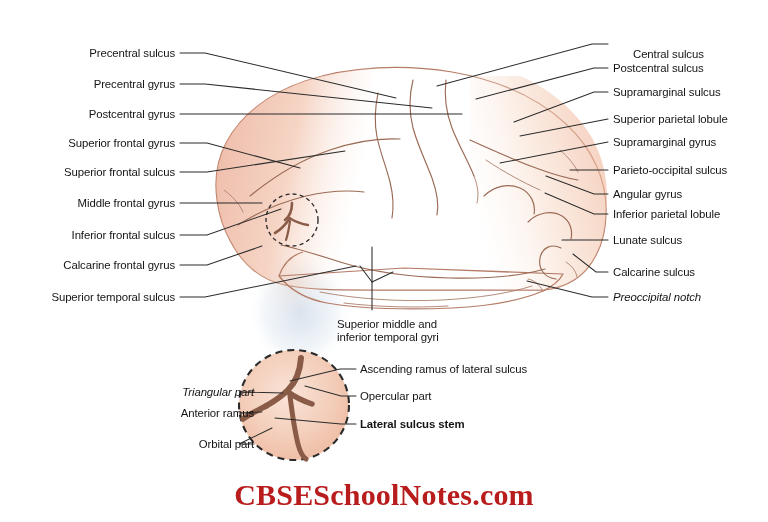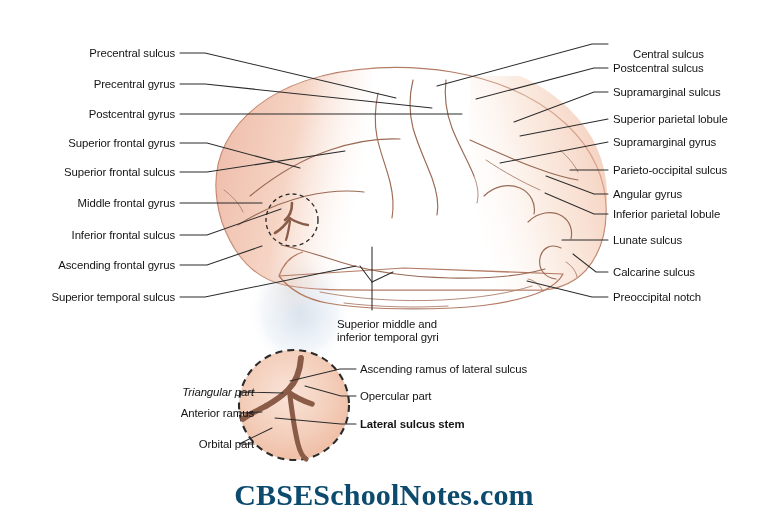--- a/index.html
+++ b/index.html
@@ -9,21 +9,21 @@
   #figure{position:absolute;left:0;top:0;width:768px;height:464px;}
 
   .lbl{position:absolute;font-size:11.4px;line-height:13px;color:#141414;
        white-space:nowrap;letter-spacing:-0.1px;}
   .lbl.r-end{transform:translateY(-50%);text-align:right;}
   .lbl.l-start{transform:translateY(-50%);text-align:left;}
   .lbl.block{transform:none;text-align:left;}
 
   #watermark{position:absolute;left:0;top:478px;width:768px;text-align:center;
              font-family:"Liberation Serif",serif;font-weight:700;
-             font-size:30px;letter-spacing:0.2px;color:#0c4a6e;}
+             font-size:30px;letter-spacing:0.2px;color:#b91c1c;}
 
   svg{position:absolute;left:0;top:0;width:768px;height:522px;
       pointer-events:none;}
   .leader{stroke:#2b2b2b;stroke-width:1.05;fill:none;stroke-linecap:round;}
   .sulcus{stroke:#9a6a55;stroke-width:1.15;fill:none;stroke-linecap:round;
           stroke-linejoin:round;}
   .sulcus-fine{stroke:#b08674;stroke-width:0.95;fill:none;stroke-linecap:round;}
   .outline{stroke:#b47b65;stroke-width:1.25;fill:none;stroke-linejoin:round;}
   .dashed{stroke:#2b2b2b;stroke-width:2.1;fill:none;
           stroke-dasharray:7 5;stroke-linecap:butt;}
@@ -207,36 +207,36 @@
   </svg>
 
   <div>
     <div class="lbl r-end" style="right:593px;top:53px;">Precentral sulcus</div>
     <div class="lbl r-end" style="right:593px;top:84px;">Precentral gyrus</div>
     <div class="lbl r-end" style="right:593px;top:114px;">Postcentral gyrus</div>
     <div class="lbl r-end" style="right:593px;top:143px;">Superior frontal gyrus</div>
     <div class="lbl r-end" style="right:593px;top:172px;">Superior frontal sulcus</div>
     <div class="lbl r-end" style="right:593px;top:203px;">Middle frontal gyrus</div>
     <div class="lbl r-end" style="right:593px;top:235px;">Inferior frontal sulcus</div>
-    <div class="lbl r-end" style="right:593px;top:265px;">Ascending frontal gyrus</div>
+    <div class="lbl r-end" style="right:593px;top:265px;">Calcarine frontal gyrus</div>
     <div class="lbl r-end" style="right:593px;top:297px;">Superior temporal sulcus</div>
   </div>
 
   <div>
     <div class="lbl l-start" style="left:633px;top:44px;margin-top:10px;">Central sulcus</div>
     <div class="lbl l-start" style="left:613px;top:68px;">Postcentral sulcus</div>
     <div class="lbl l-start" style="left:613px;top:92px;">Supramarginal sulcus</div>
     <div class="lbl l-start" style="left:613px;top:119px;">Superior parietal lobule</div>
     <div class="lbl l-start" style="left:613px;top:142px;">Supramarginal gyrus</div>
     <div class="lbl l-start" style="left:613px;top:170px;">Parieto-occipital sulcus</div>
     <div class="lbl l-start" style="left:613px;top:194px;">Angular gyrus</div>
     <div class="lbl l-start" style="left:613px;top:214px;">Inferior parietal lobule</div>
     <div class="lbl l-start" style="left:613px;top:240px;">Lunate sulcus</div>
     <div class="lbl l-start" style="left:613px;top:272px;">Calcarine sulcus</div>
-    <div class="lbl l-start" style="left:613px;top:297px;">Preoccipital notch</div>
+    <div class="lbl l-start" style="left:613px;top:297px;font-style:italic;">Preoccipital notch</div>
   </div>
 
   <div class="lbl block" style="left:337px;top:318px;">
     <div>Superior middle and</div>
     <div>inferior temporal gyri</div>
   </div>
 
   <div>
     <div class="lbl r-end" style="right:514px;top:392px;font-style:italic;">Triangular part</div>
     <div class="lbl r-end" style="right:514px;top:413px;">Anterior ramus</div>

